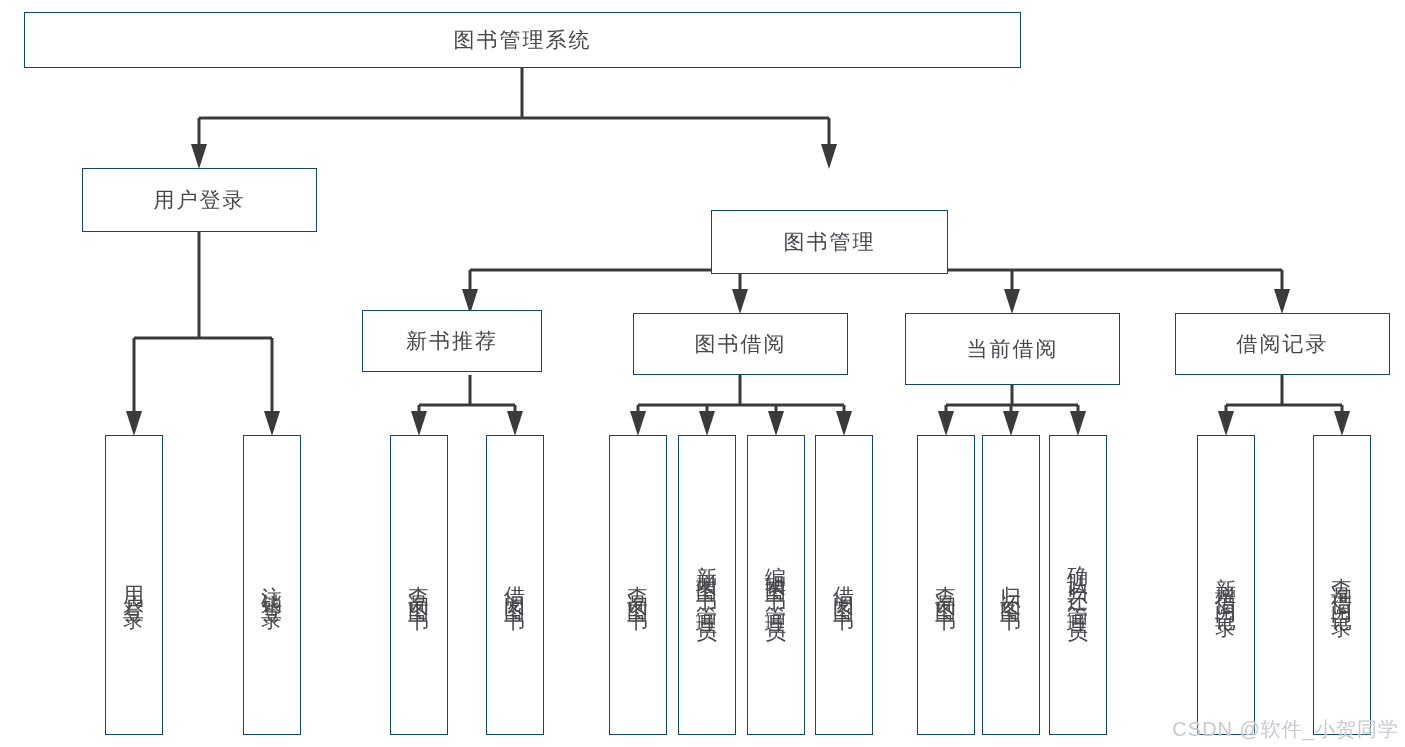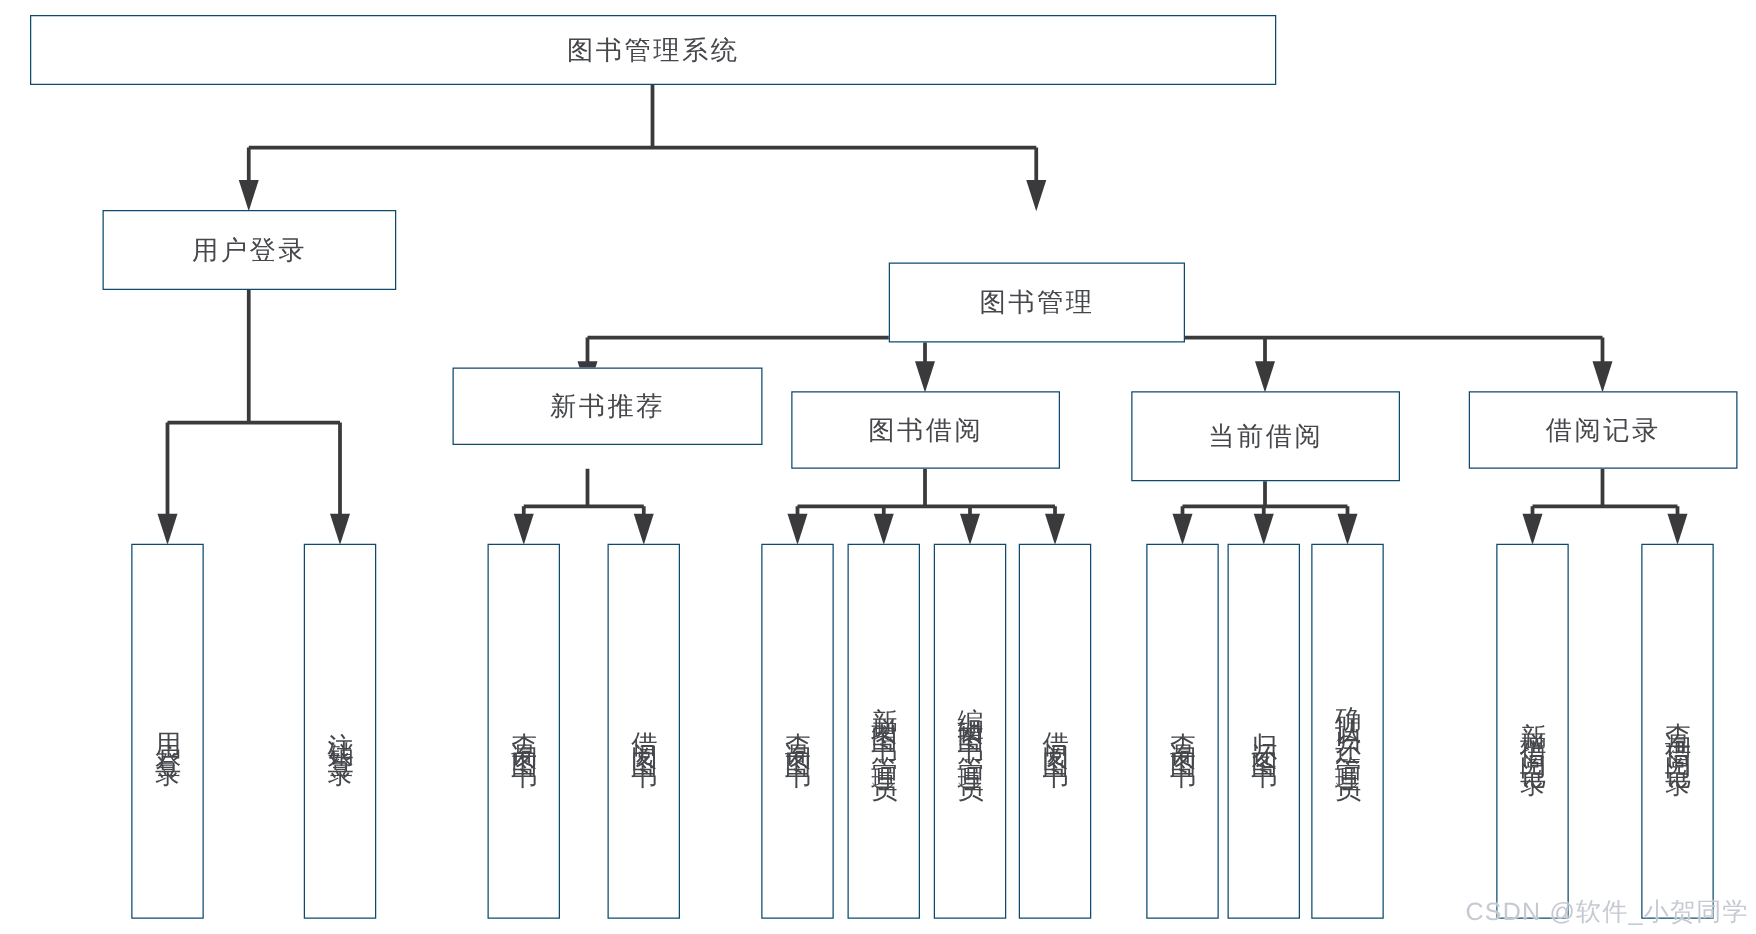--- a/index.html
+++ b/index.html
@@ -109,21 +109,21 @@
     <span>图书管理系统</span>
   </div>
 
   <div class="node h-label" style="left:82px; top:168px; width:235px; height:64px;">
     <span>用户登录</span>
   </div>
   <div class="node h-label" style="left:711px; top:168px; width:237px; height:64px;margin-top:42px;">
     <span>图书管理</span>
   </div>
 
-  <div class="node h-label" style="left:362px; top:294px; width:248px; height:62px;">
+  <div class="node h-label" style="left:362px; top:310px; width:180px; height:62px;">
     <span>新书推荐</span>
   </div>
   <div class="node h-label" style="left:633px; top:313px; width:215px; height:62px;align-items:center;">
     <span>图书借阅</span>
   </div>
   <div class="node h-label" style="left:905px; top:313px; width:215px; height:72px;">
     <span>当前借阅</span>
   </div>
   <div class="node h-label" style="left:1175px; top:313px; width:215px; height:62px;">
     <span>借阅记录</span>

